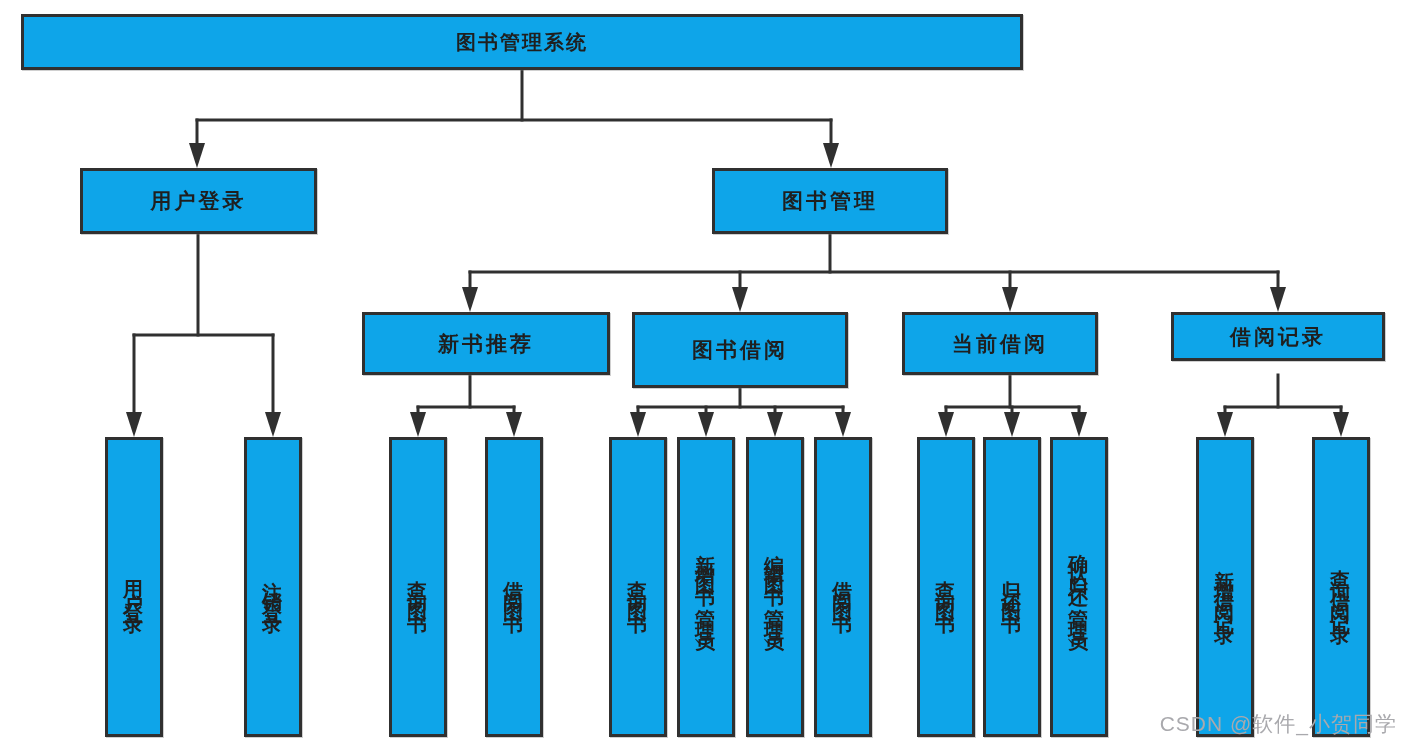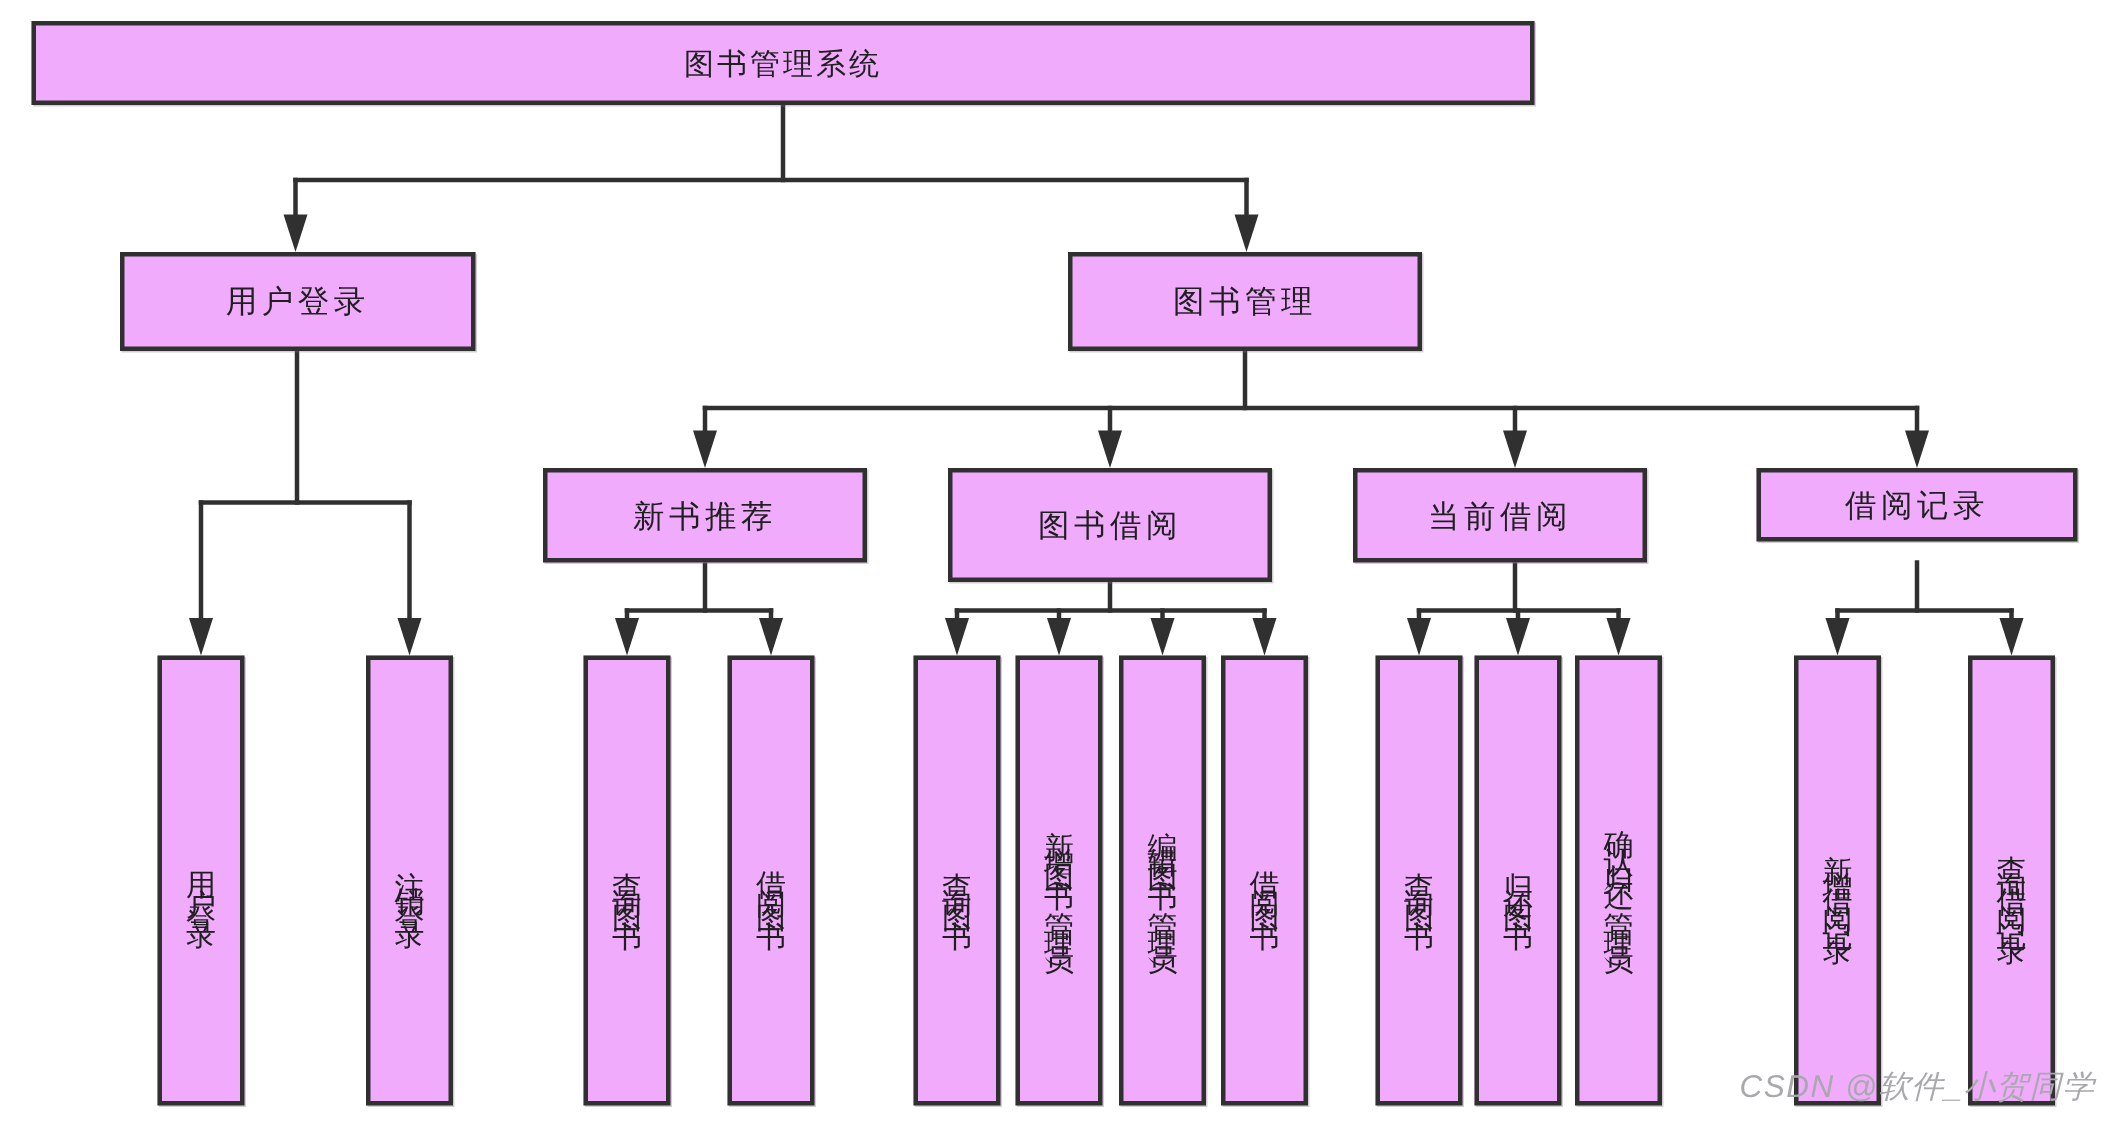--- a/index.html
+++ b/index.html
@@ -22,45 +22,45 @@
   .connectors polyline {
     fill: none;
     stroke: var(--line);
     stroke-width: 3;
     stroke-linecap: square;
   }
   .connectors polygon { fill: var(--line); stroke: none; }
   .box {
     position: absolute;
     border: 3px solid var(--line);
-    background: #f0abfc;
+    background: #0ea5e9;
     display: flex;
     align-items: center;
     justify-content: center;
     box-shadow: 1px 1px 0 rgba(120,120,120,0.35);
+    font-weight: bold;
   }
   .box .lbl { white-space: nowrap; }
   .root .lbl { font-size: 20px; letter-spacing: 2px; }
   .l2 .lbl, .l3 .lbl { font-size: 21px; letter-spacing: 3px; }
   .leaf .lbl {
     writing-mode: vertical-rl;
     text-orientation: mixed;
     font-size: 20px;
     letter-spacing: 11px;
     white-space: normal;
   }
   .watermark {
     position: absolute;
     right: 8px;
     top: 710px;
     z-index: 5;
     font-size: 21px;
     letter-spacing: 1px;
     color: var(--watermark);
-    font-style: italic;
   }
 </style>
 </head>
 <body>
 
 <div class="canvas">
 
   <svg class="connectors" viewBox="0 0 1405 747" xmlns="http://www.w3.org/2000/svg">
 
     <g>
@@ -141,21 +141,21 @@
     <span class="lbl">图书管理系统</span>
   </div>
 
   <div class="box l2" style="left:80px; top:168px; width:237px; height:66px">
     <span class="lbl">用户登录</span>
   </div>
   <div class="box l2" style="left:712px; top:168px; width:236px; height:66px">
     <span class="lbl">图书管理</span>
   </div>
 
-  <div class="box l3" style="left:362px; top:312px; width:216px; height:63px">
+  <div class="box l3" style="left:362px; top:312px; width:248px; height:63px">
     <span class="lbl">新书推荐</span>
   </div>
   <div class="box l3" style="left:632px; top:312px; width:216px; height:76px">
     <span class="lbl">图书借阅</span>
   </div>
   <div class="box l3" style="left:902px; top:312px; width:196px; height:63px">
     <span class="lbl">当前借阅</span>
   </div>
   <div class="box l3" style="left:1171px; top:312px; width:214px; height:49px">
     <span class="lbl">借阅记录</span>

